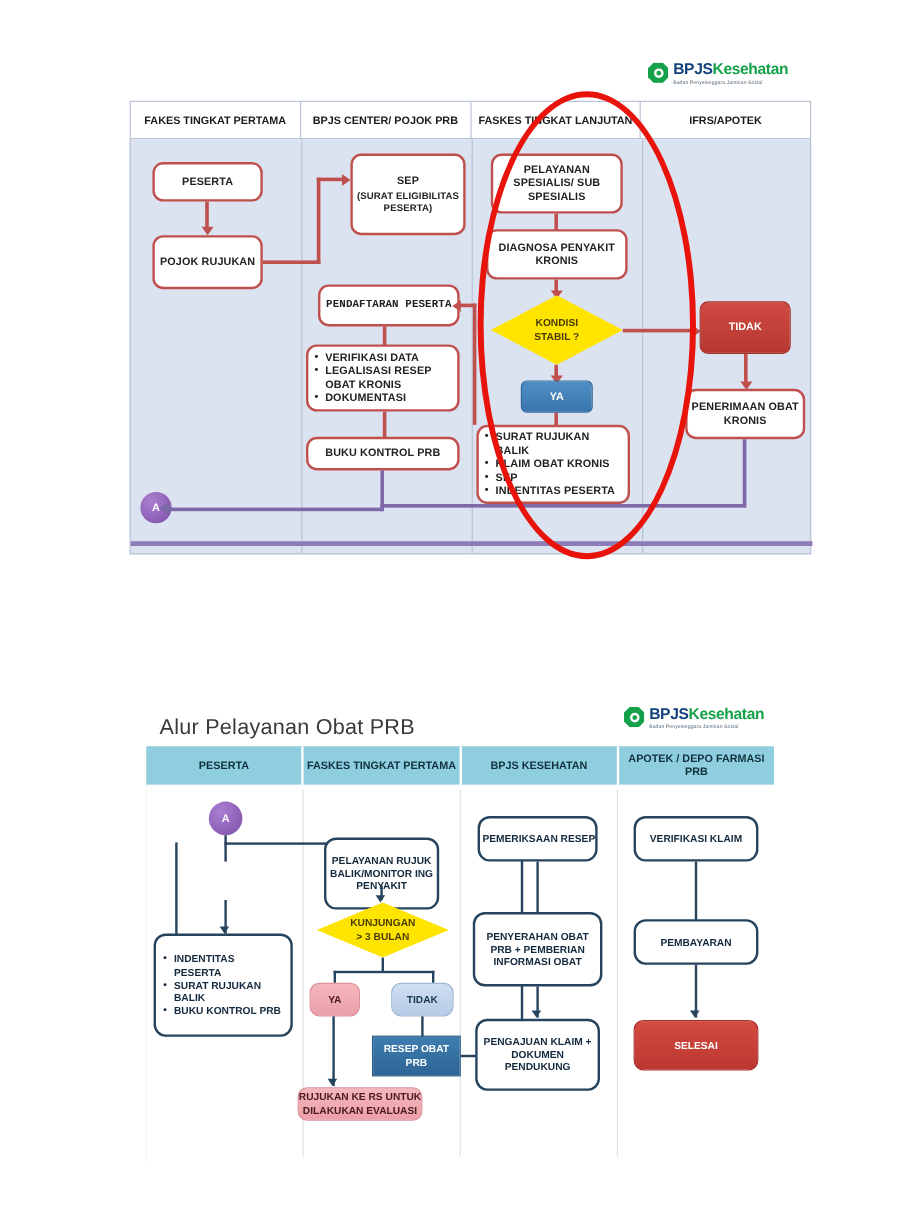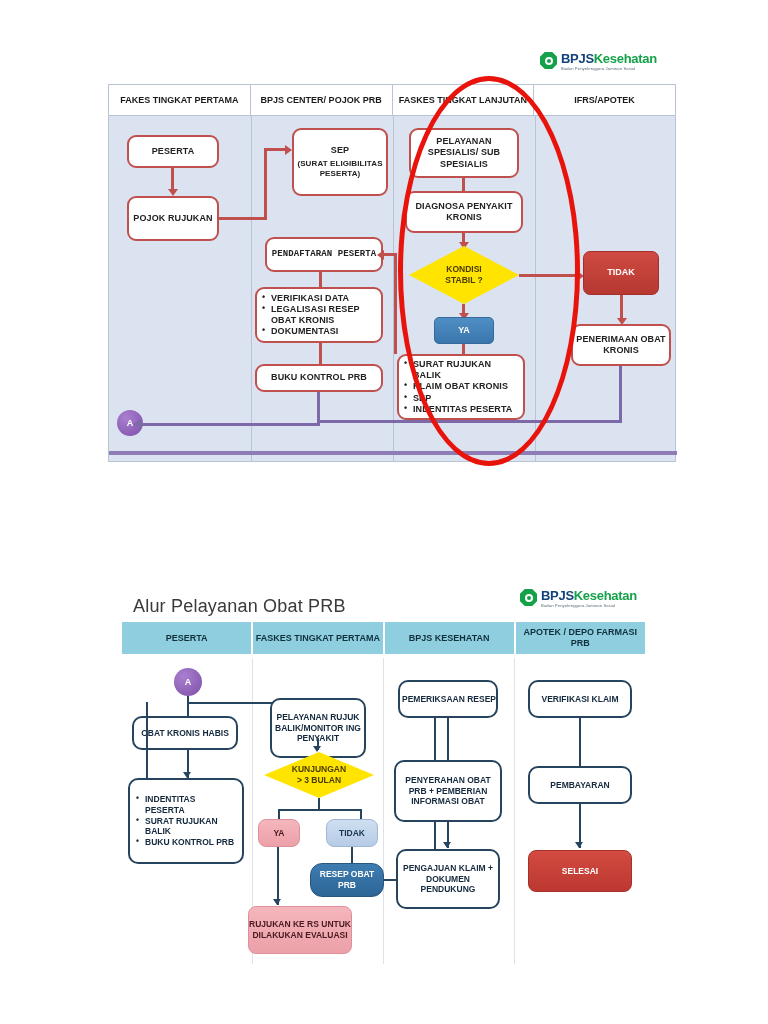--- a/index.html
+++ b/index.html
@@ -163,21 +163,21 @@
     font-size: 8.5px; font-weight: 600; border-radius: 8px;
   }
   .n-lblue {
     background: linear-gradient(#cfdff1, #b6cbe6);
     border: 1px solid #9fb6d4; color: #19384f;
     font-size: 8.5px; font-weight: 600; border-radius: 8px;
   }
   .n-bluefill {
     background: linear-gradient(#3e7cb0, #2d6596);
     border: 1px solid #265781; color: #ffffff;
-    font-size: 8.5px; font-weight: 600; border-radius: 12px;
+    font-size: 8.5px; font-weight: 600; border-radius: 0;
   }
   .n-redfill2 {
     background: linear-gradient(#d34b41, #bb3730);
     border: 1px solid #a8302a; color: #ffffff;
     font-size: 8.5px; font-weight: 600; border-radius: 8px;
   }
 
   .nconn { position: absolute; background: #27445f; }
   .nconn.v { width: 2px; }
   .nconn.h { height: 2px; }
@@ -344,23 +344,20 @@
       <div class="lane" style="left:261px;"></div>
       <div class="lane" style="left:392px;"></div>
 
       <div class="circleA" style="left:52px; top:14px; width:28px; height:28px;">A</div>
 
       <div class="nconn v" style="left:65px; top:42px; height:22px;"></div>
 
       <div class="nconn h" style="left:65px; top:48px; width:160px;"></div>
       <div class="nah-right" style="position:absolute; left:222px; top:44px;"></div>
 
-      <div class="node n-navy" style="left:10px; top:62px; width:106px; height:34px;">
-        <div>OBAT KRONIS HABIS</div>
-      </div>
 
       <div class="nconn v" style="left:65px; top:96px; height:28px;"></div>
       <div class="nah-down" style="position:absolute; left:61px; top:118px;"></div>
 
       <div class="node n-navy bullets" style="left:6px; top:124px; width:116px; height:86px;">
         <ul>
           <li>INDENTITAS PESERTA</li>
           <li>SURAT RUJUKAN BALIK</li>
           <li>BUKU KONTROL PRB</li>
         </ul>
@@ -398,21 +395,21 @@
       </div>
 
       <div class="nconn h" style="left:262px; top:225px; width:52px;"></div>
       <div class="nconn v" style="left:312px; top:44px; height:183px;"></div>
       <div class="nconn h" style="left:296px; top:44px; width:24px;"></div>
       <div class="nah-right" style="position:absolute; left:313px; top:40px;"></div>
 
       <div class="nconn v" style="left:155px; top:193px; height:58px;"></div>
       <div class="nah-down" style="position:absolute; left:151px; top:245px;"></div>
 
-      <div class="node n-pink" style="left:126px; top:252px; width:104px; height:48px;">
+      <div class="node n-pink" style="left:126px; top:252px; width:104px; height:28px;">
         <div>RUJUKAN KE RS UNTUK DILAKUKAN EVALUASI</div>
       </div>
 
       <div class="node n-navy" style="left:276px; top:26px; width:100px; height:38px;justify-content:flex-end;">
         <div>PEMERIKSAAN RESEP</div>
       </div>
 
       <div class="nconn v" style="left:325px; top:64px; height:44px;"></div>
 
       <div class="node n-navy" style="left:272px; top:106px; width:108px; height:62px;">

